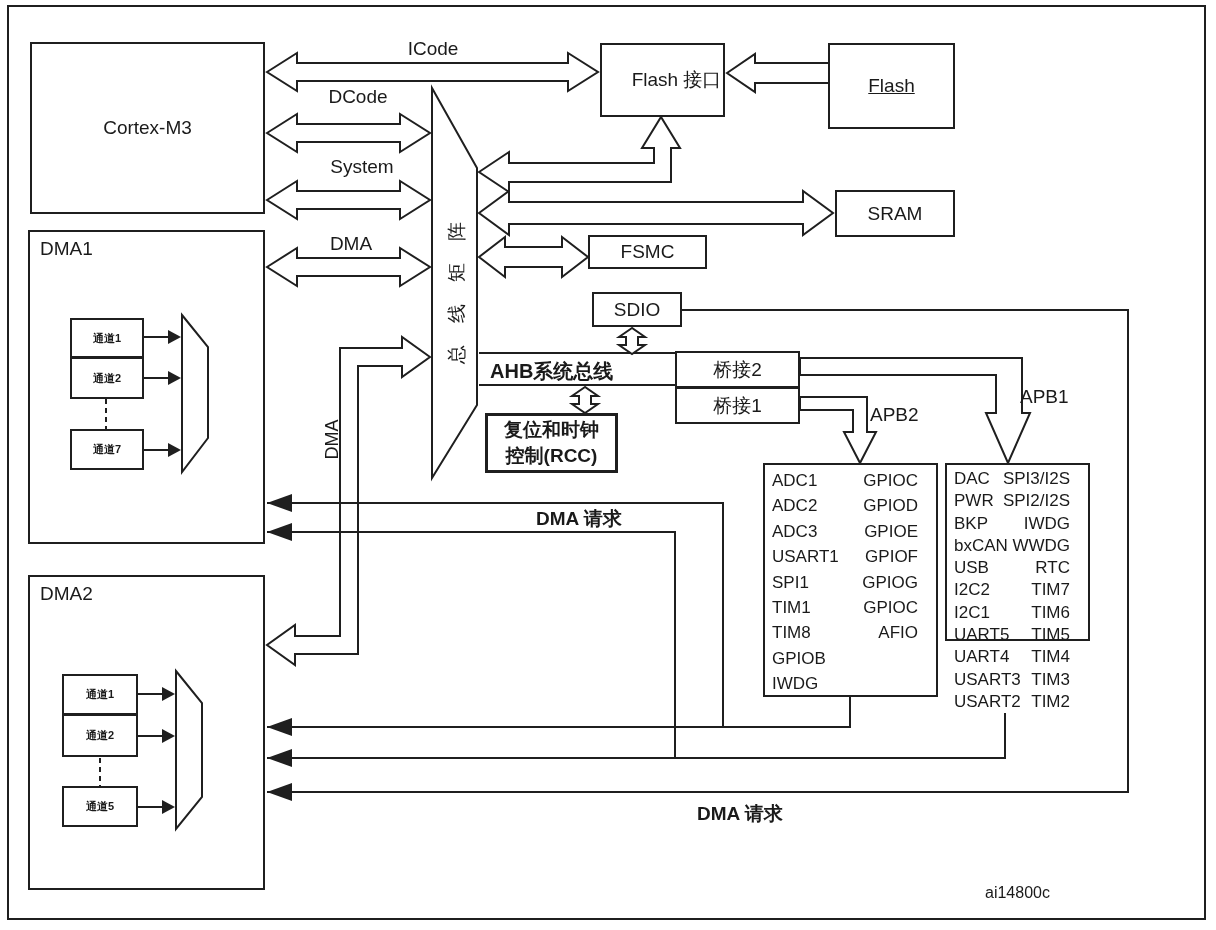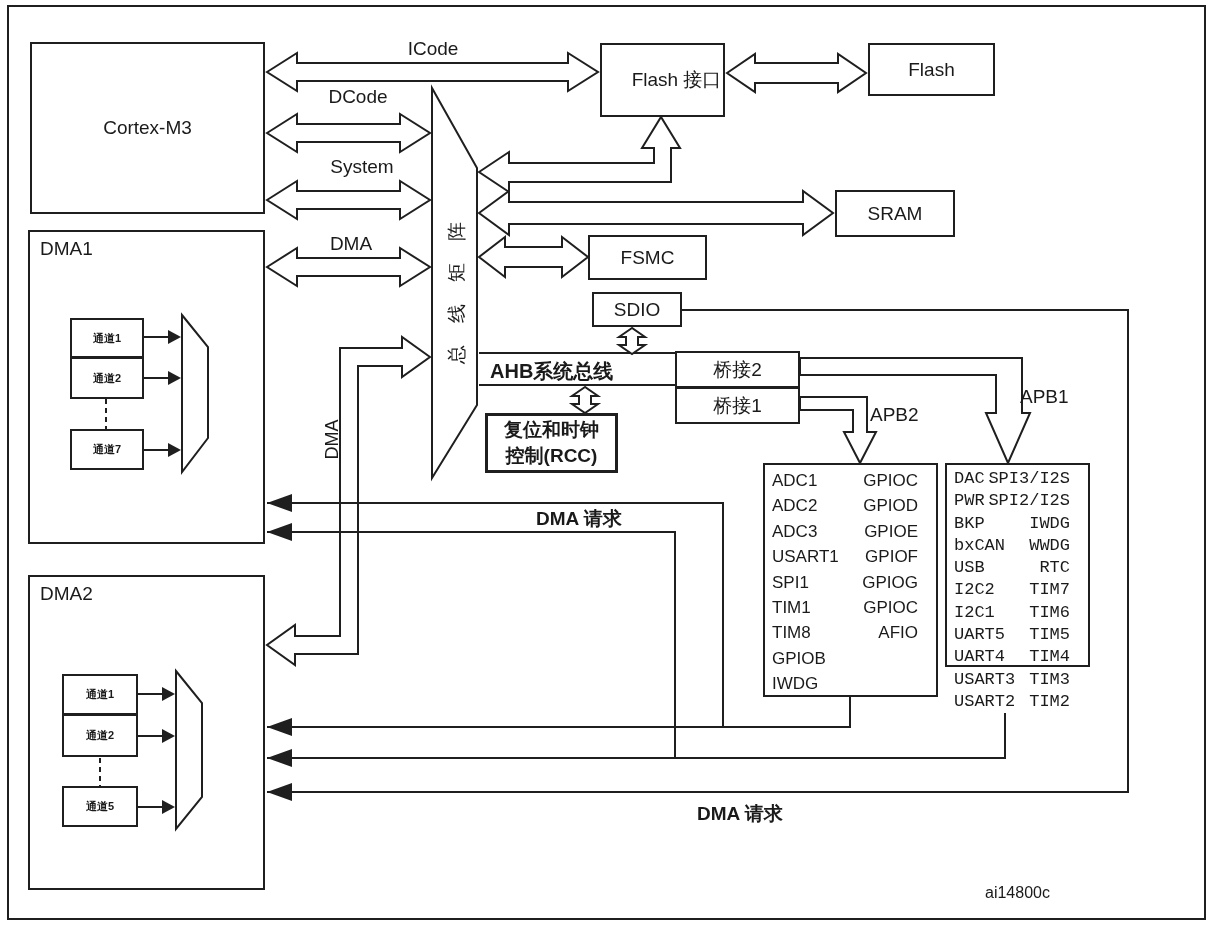--- a/index.html
+++ b/index.html
@@ -122,27 +122,27 @@
   <div class="box chan" style="left:62px;top:714px;width:76px;height:43px;">
     <span>通道2</span>
   </div>
   <div class="box chan" style="left:62px;top:786px;width:76px;height:41px;">
     <span>通道5</span>
   </div>
 
   <div class="box" style="left:600px;top:43px;width:125px;height:74px;padding-left:28px;">
     <span>Flash 接口</span>
   </div>
-  <div class="box" style="left:868px;top:43px;width:127px;height:53px;">
+  <div class="box" style="left:828px;top:43px;width:127px;height:86px;text-decoration:underline;">
     <span>Flash</span>
   </div>
   <div class="box" style="left:835px;top:190px;width:120px;height:47px;">
     <span>SRAM</span>
   </div>
-  <div class="box" style="left:588px;top:235px;width:119px;height:45px;">
+  <div class="box" style="left:588px;top:235px;width:119px;height:34px;">
     <span>FSMC</span>
   </div>
   <div class="box" style="left:592px;top:292px;width:90px;height:35px;">
     <span>SDIO</span>
   </div>
 
   <div class="box" style="left:675px;top:351px;width:125px;height:37px;">
     <span>桥接2</span>
   </div>
   <div class="box" style="left:675px;top:387px;width:125px;height:37px;">
@@ -172,21 +172,21 @@
       <span>GPIOC</span>
       <span>GPIOD</span>
       <span>GPIOE</span>
       <span>GPIOF</span>
       <span>GPIOG</span>
       <span>GPIOC</span>
       <span>AFIO</span>
     </div>
   </div>
 
-  <div class="plist" style="left:945px;top:463px;width:145px;height:204px;font-family:Liberation Mono, monospace;">
+  <div class="plist" style="left:945px;top:463px;width:145px;height:178px;">
     <div class="pcol pl-left" style="line-height:22.3px;">
       <span>DAC</span>
       <span>PWR</span>
       <span>BKP</span>
       <span>bxCAN</span>
       <span>USB</span>
       <span>I2C2</span>
       <span>I2C1</span>
       <span>UART5</span>
       <span>UART4</span>

